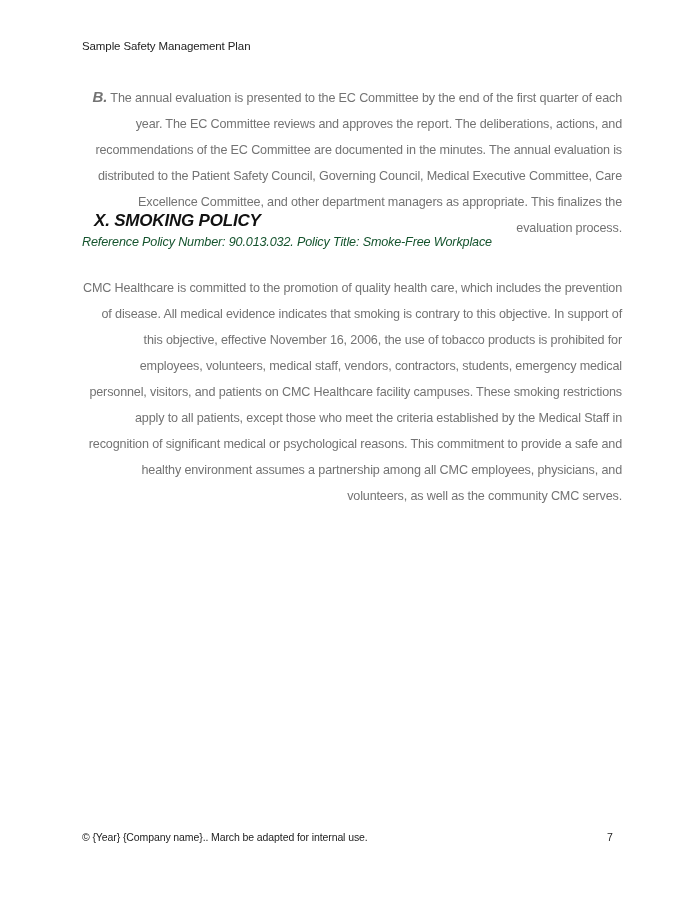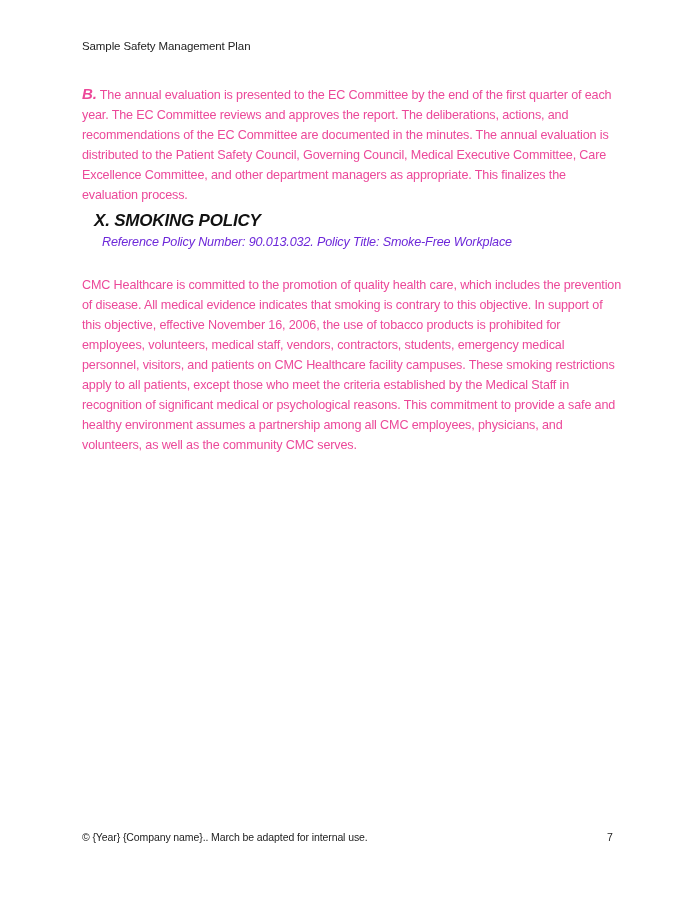--- a/index.html
+++ b/index.html
@@ -14,36 +14,37 @@
       overflow: hidden;
       font-family: "Liberation Sans", "DejaVu Sans", sans-serif;
       color: #1a1a1a;
     }
     .page {
       position: absolute;
       left: 0; top: 0;
       width: 623px;
       height: 900px;
       background: #fff;
+      text-align: right;
     }
     .header {
       position: absolute;
       left: 82px;
       top: 40px;
       font-size: 11.5px;
       color: #222;
       letter-spacing: -0.1px;
     }
     .para {
       position: absolute;
       left: 82px;
       width: 540px;
       font-size: 12.6px;
-      line-height: 20px;
-      color: #ec4899;
+      line-height: 26px;
+      color: #737373;
       letter-spacing: -0.15px;
     }
     .para-b { top: 84px; }
     .section-label {
       font-weight: bold;
       font-style: italic;
       font-size: 15px;
     }
     .section-title {
       position: absolute;
@@ -54,23 +55,22 @@
       font-style: italic;
       color: #111;
       letter-spacing: -0.2px;
     }
     .reference {
       position: absolute;
       left: 82px;
       top: 235px;
       font-size: 12.6px;
       font-style: italic;
-      color: #6d28d9;
+      color: #14532d;
       letter-spacing: -0.15px;
-      margin-left: 20px;
     }
     .para-policy { top: 275px; }
     .footer-left {
       position: absolute;
       left: 82px;
       top: 831px;
       font-size: 10.5px;
       color: #222;
       letter-spacing: -0.1px;
     }

